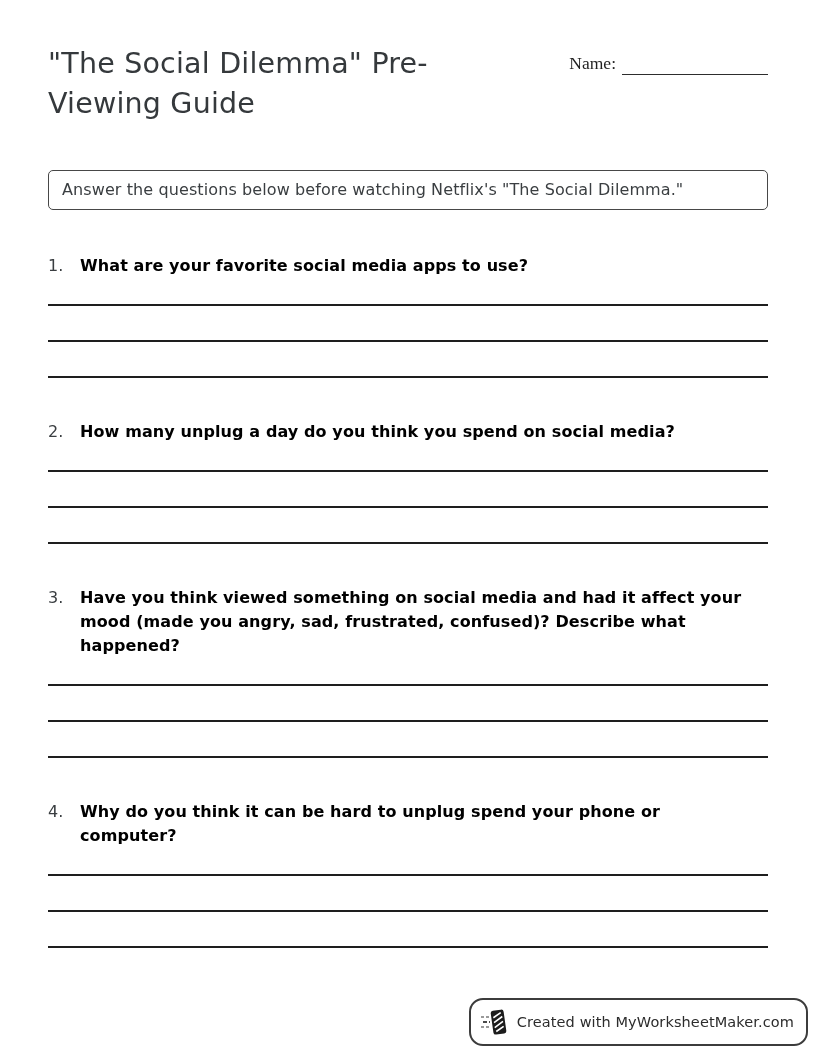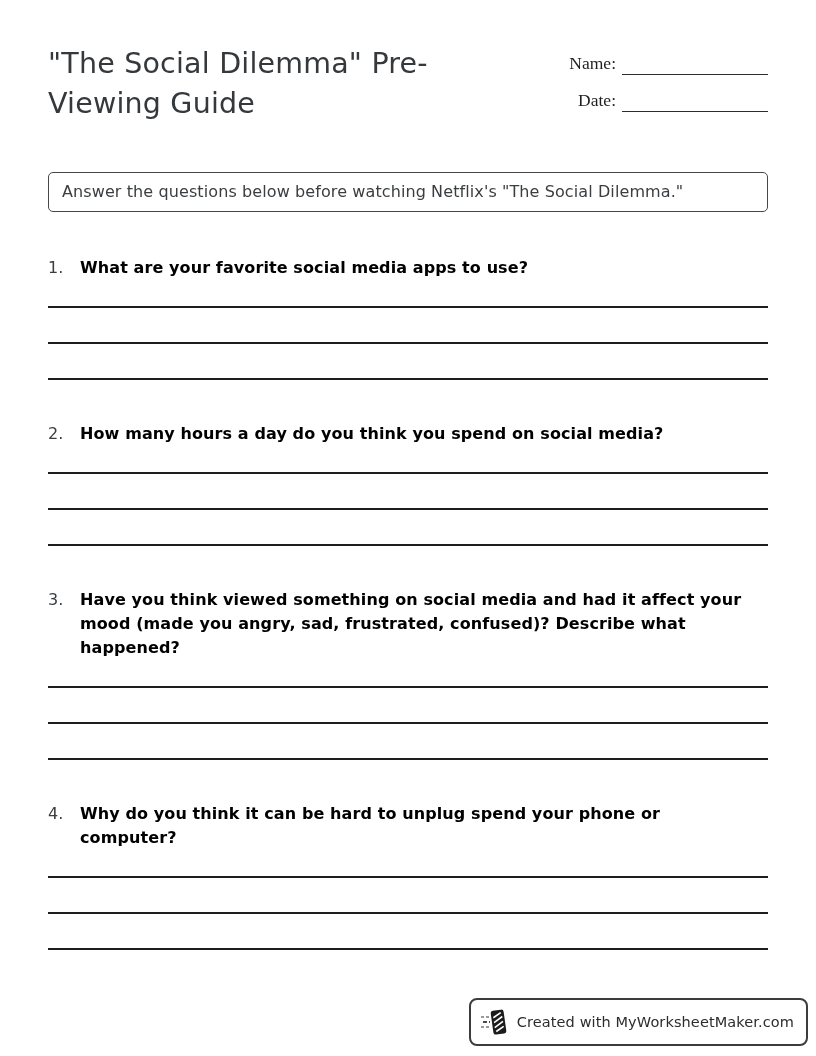--- a/index.html
+++ b/index.html
@@ -98,21 +98,21 @@
   .answer-line.first { height: 28px; }
 
   
   .footer-badge {
     position: absolute;
     right: 8px;
     bottom: 10px;
     display: flex;
     align-items: center;
     border: 2px solid #3c3c3c;
-    border-radius: 8px;
+    border-radius: 14px;
     background: #ffffff;
     padding: 7px 12px 7px 10px;
     gap: 8px;
   }
   .footer-text {
     font-size: 14.5px;
     color: #2c2c2c;
     letter-spacing: 0.1px;
   }
   .logo-icon { display: inline-block; width: 28px; height: 30px; }
@@ -123,24 +123,20 @@
 <div class="page">
   <div class="content">
 
     <div class="header">
       <h1 class="page-title">"The Social Dilemma" Pre-Viewing Guide</h1>
       <div class="fields">
         <div class="field-row">
           <span class="field-label">Name:</span>
           <span class="field-line"></span>
         </div>
-        <div class="field-row">
-          <span class="field-label">Date:</span>
-          <span class="field-line"></span>
-        </div>
       </div>
     </div>
 
     <div class="instruction-box">
       <span>Answer the questions below before watching Netflix's "The Social Dilemma."</span>
     </div>
 
     <div class="question-block first">
       <div class="question-row">
         <span class="q-number">1.</span>
@@ -149,21 +145,21 @@
       <div class="answer-lines">
         <div class="answer-line first"></div>
         <div class="answer-line"></div>
         <div class="answer-line"></div>
       </div>
     </div>
 
     <div class="question-block">
       <div class="question-row">
         <span class="q-number">2.</span>
-        <span class="q-text">How many hours a day do you think you spend on social media?</span>
+        <span class="q-text">How many unplug a day do you think you spend on social media?</span>
       </div>
       <div class="answer-lines">
         <div class="answer-line first"></div>
         <div class="answer-line"></div>
         <div class="answer-line"></div>
       </div>
     </div>
 
     <div class="question-block">
       <div class="question-row">

